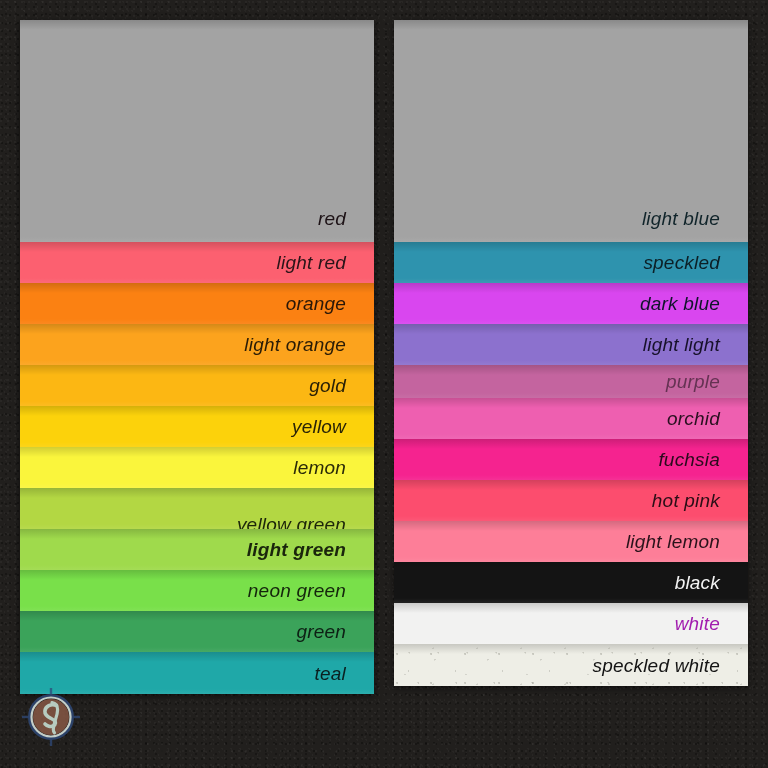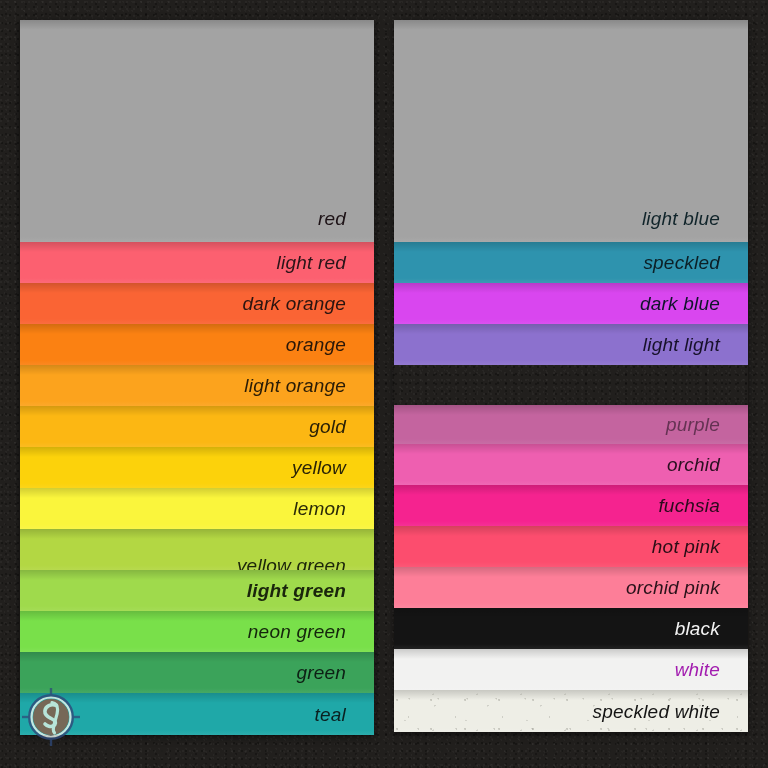--- a/index.html
+++ b/index.html
@@ -126,23 +126,20 @@
 
 <div id="palette-board">
 
   <div class="palette-column" id="left-column">
       <div class="swatch is-hero" style="height: 222px; background-color: #a3a3a3;">
         <span class="swatch-label" style="color: rgb(29, 18, 22);">red</span>
       </div>
       <div class="swatch" style="height: 41px; background-color: rgb(252, 96, 112);">
         <span class="swatch-label" style="color: rgb(42, 20, 24);">light red</span>
       </div>
-      <div class="swatch" style="height: 41px; background-color: rgb(250, 100, 52);">
-        <span class="swatch-label" style="color: rgb(42, 20, 16);">dark orange</span>
-      </div>
       <div class="swatch" style="height: 41px; background-color: rgb(251, 129, 18);">
         <span class="swatch-label" style="color: rgb(42, 23, 8);">orange</span>
       </div>
       <div class="swatch" style="height: 41px; background-color: rgb(252, 163, 29);">
         <span class="swatch-label" style="color: rgb(42, 28, 6);">light orange</span>
       </div>
       <div class="swatch" style="height: 41px; background-color: rgb(252, 183, 19);">
         <span class="swatch-label" style="color: rgb(42, 32, 6);">gold</span>
       </div>
       <div class="swatch" style="height: 41px; background-color: rgb(252, 210, 11);">
@@ -173,34 +170,34 @@
       </div>
       <div class="swatch" style="height: 41px; background-color: rgb(46, 147, 174);">
         <span class="swatch-label" style="color: rgb(12, 31, 38);">speckled</span>
       </div>
       <div class="swatch" style="height: 41px; background-color: #d946ef;">
         <span class="swatch-label" style="color: rgb(16, 20, 42);">dark blue</span>
       </div>
       <div class="swatch" style="height: 41px; background-color: rgb(140, 113, 206);">
         <span class="swatch-label" style="color: rgb(23, 17, 42);">light light</span>
       </div>
-      <div class="swatch" style="height: 39px; background-color: rgb(196, 100, 159); margin-top: 40px;">
+      <div class="swatch" style="height: 33px; background-color: rgb(196, 100, 159);">
         <span class="swatch-label" style="color: rgba(36, 16, 32, 0.6);">purple</span>
       </div>
       <div class="swatch" style="height: 41px; background-color: rgb(238, 95, 176);">
         <span class="swatch-label" style="color: rgb(42, 16, 32);">orchid</span>
       </div>
       <div class="swatch" style="height: 41px; background-color: rgb(245, 35, 143);">
         <span class="swatch-label" style="color: rgb(42, 10, 28);">fuchsia</span>
       </div>
       <div class="swatch" style="height: 41px; background-color: rgb(252, 77, 110);">
         <span class="swatch-label" style="color: rgb(42, 14, 22);">hot pink</span>
       </div>
       <div class="swatch" style="height: 41px; background-color: rgb(253, 126, 152);">
-        <span class="swatch-label" style="color: rgb(42, 18, 26);">orchid pink</span>
+        <span class="swatch-label" style="color: rgb(42, 18, 26);">light lemon</span>
       </div>
       <div class="swatch" style="height: 41px; background-color: rgb(20, 20, 20);">
         <span class="swatch-label" style="color: rgb(244, 244, 244);">black</span>
       </div>
       <div class="swatch" style="height: 41px; background-color: rgb(242, 242, 241);">
         <span class="swatch-label" style="color: #a21caf;">white</span>
       </div>
       <div class="swatch is-speckled" style="height: 42px; background-color: rgb(238, 238, 230);">
         <div class="speckle-layer"></div>
         <span class="swatch-label" style="color: rgb(20, 20, 20);">speckled white</span>

